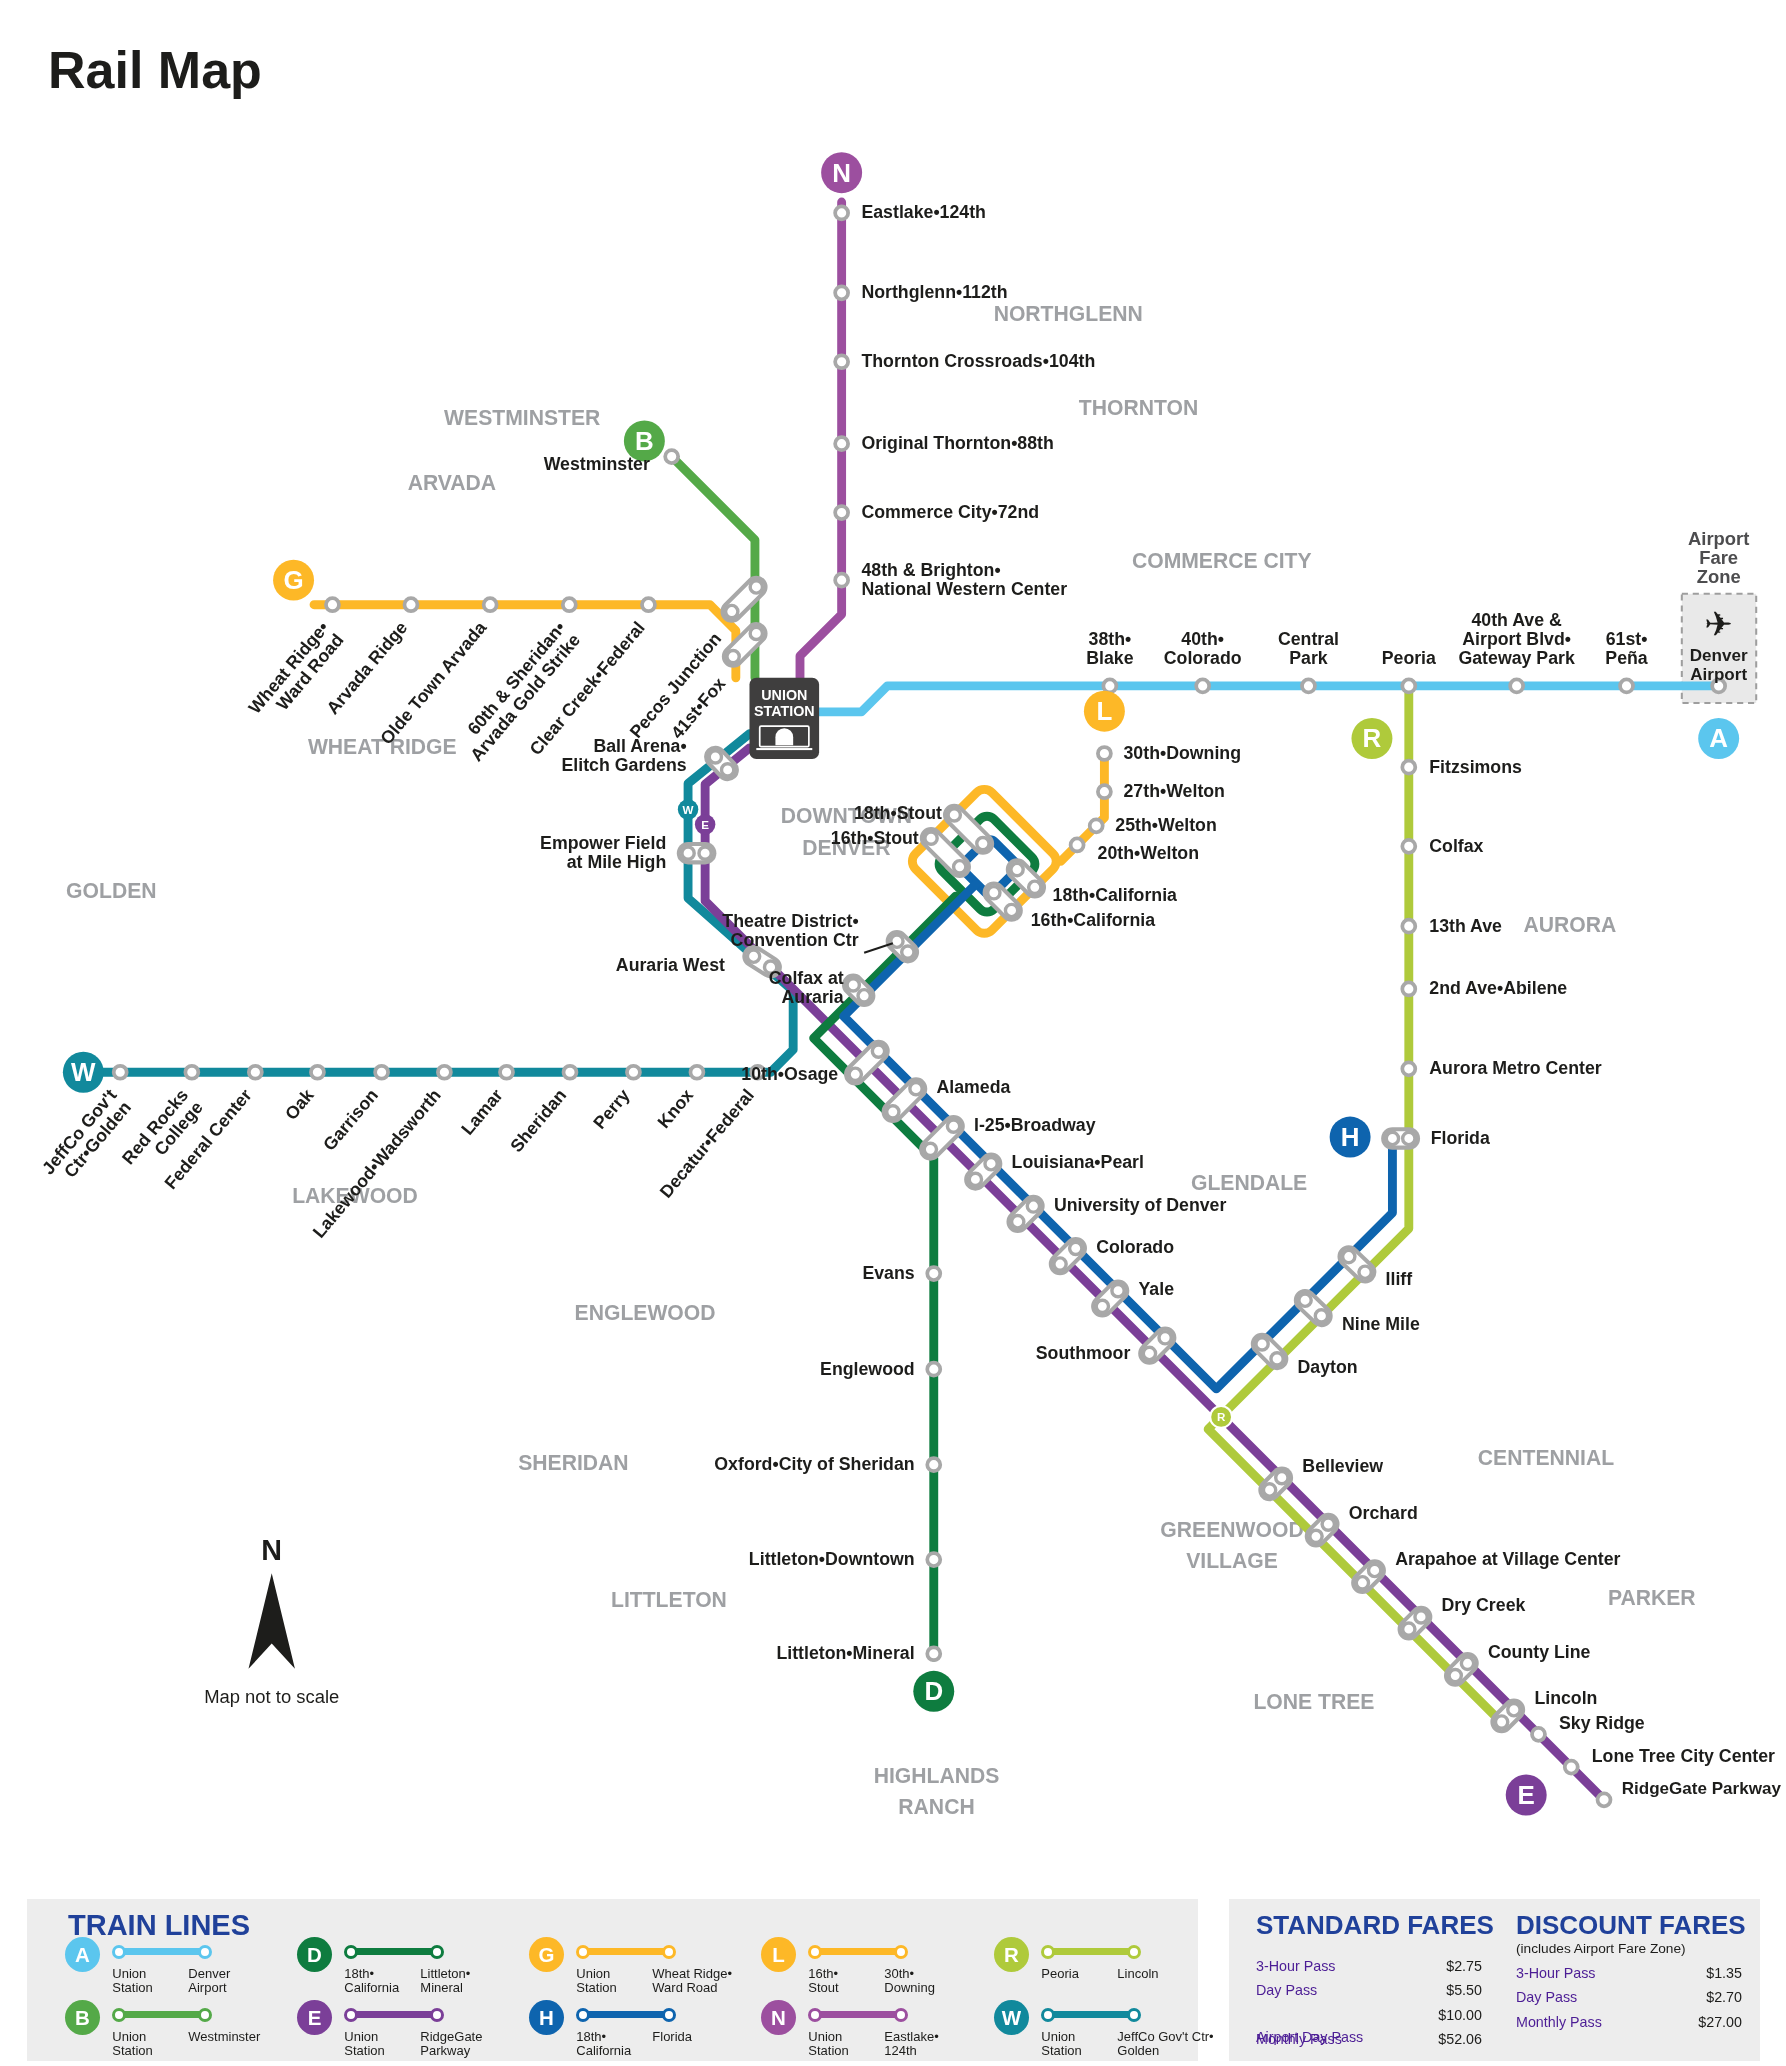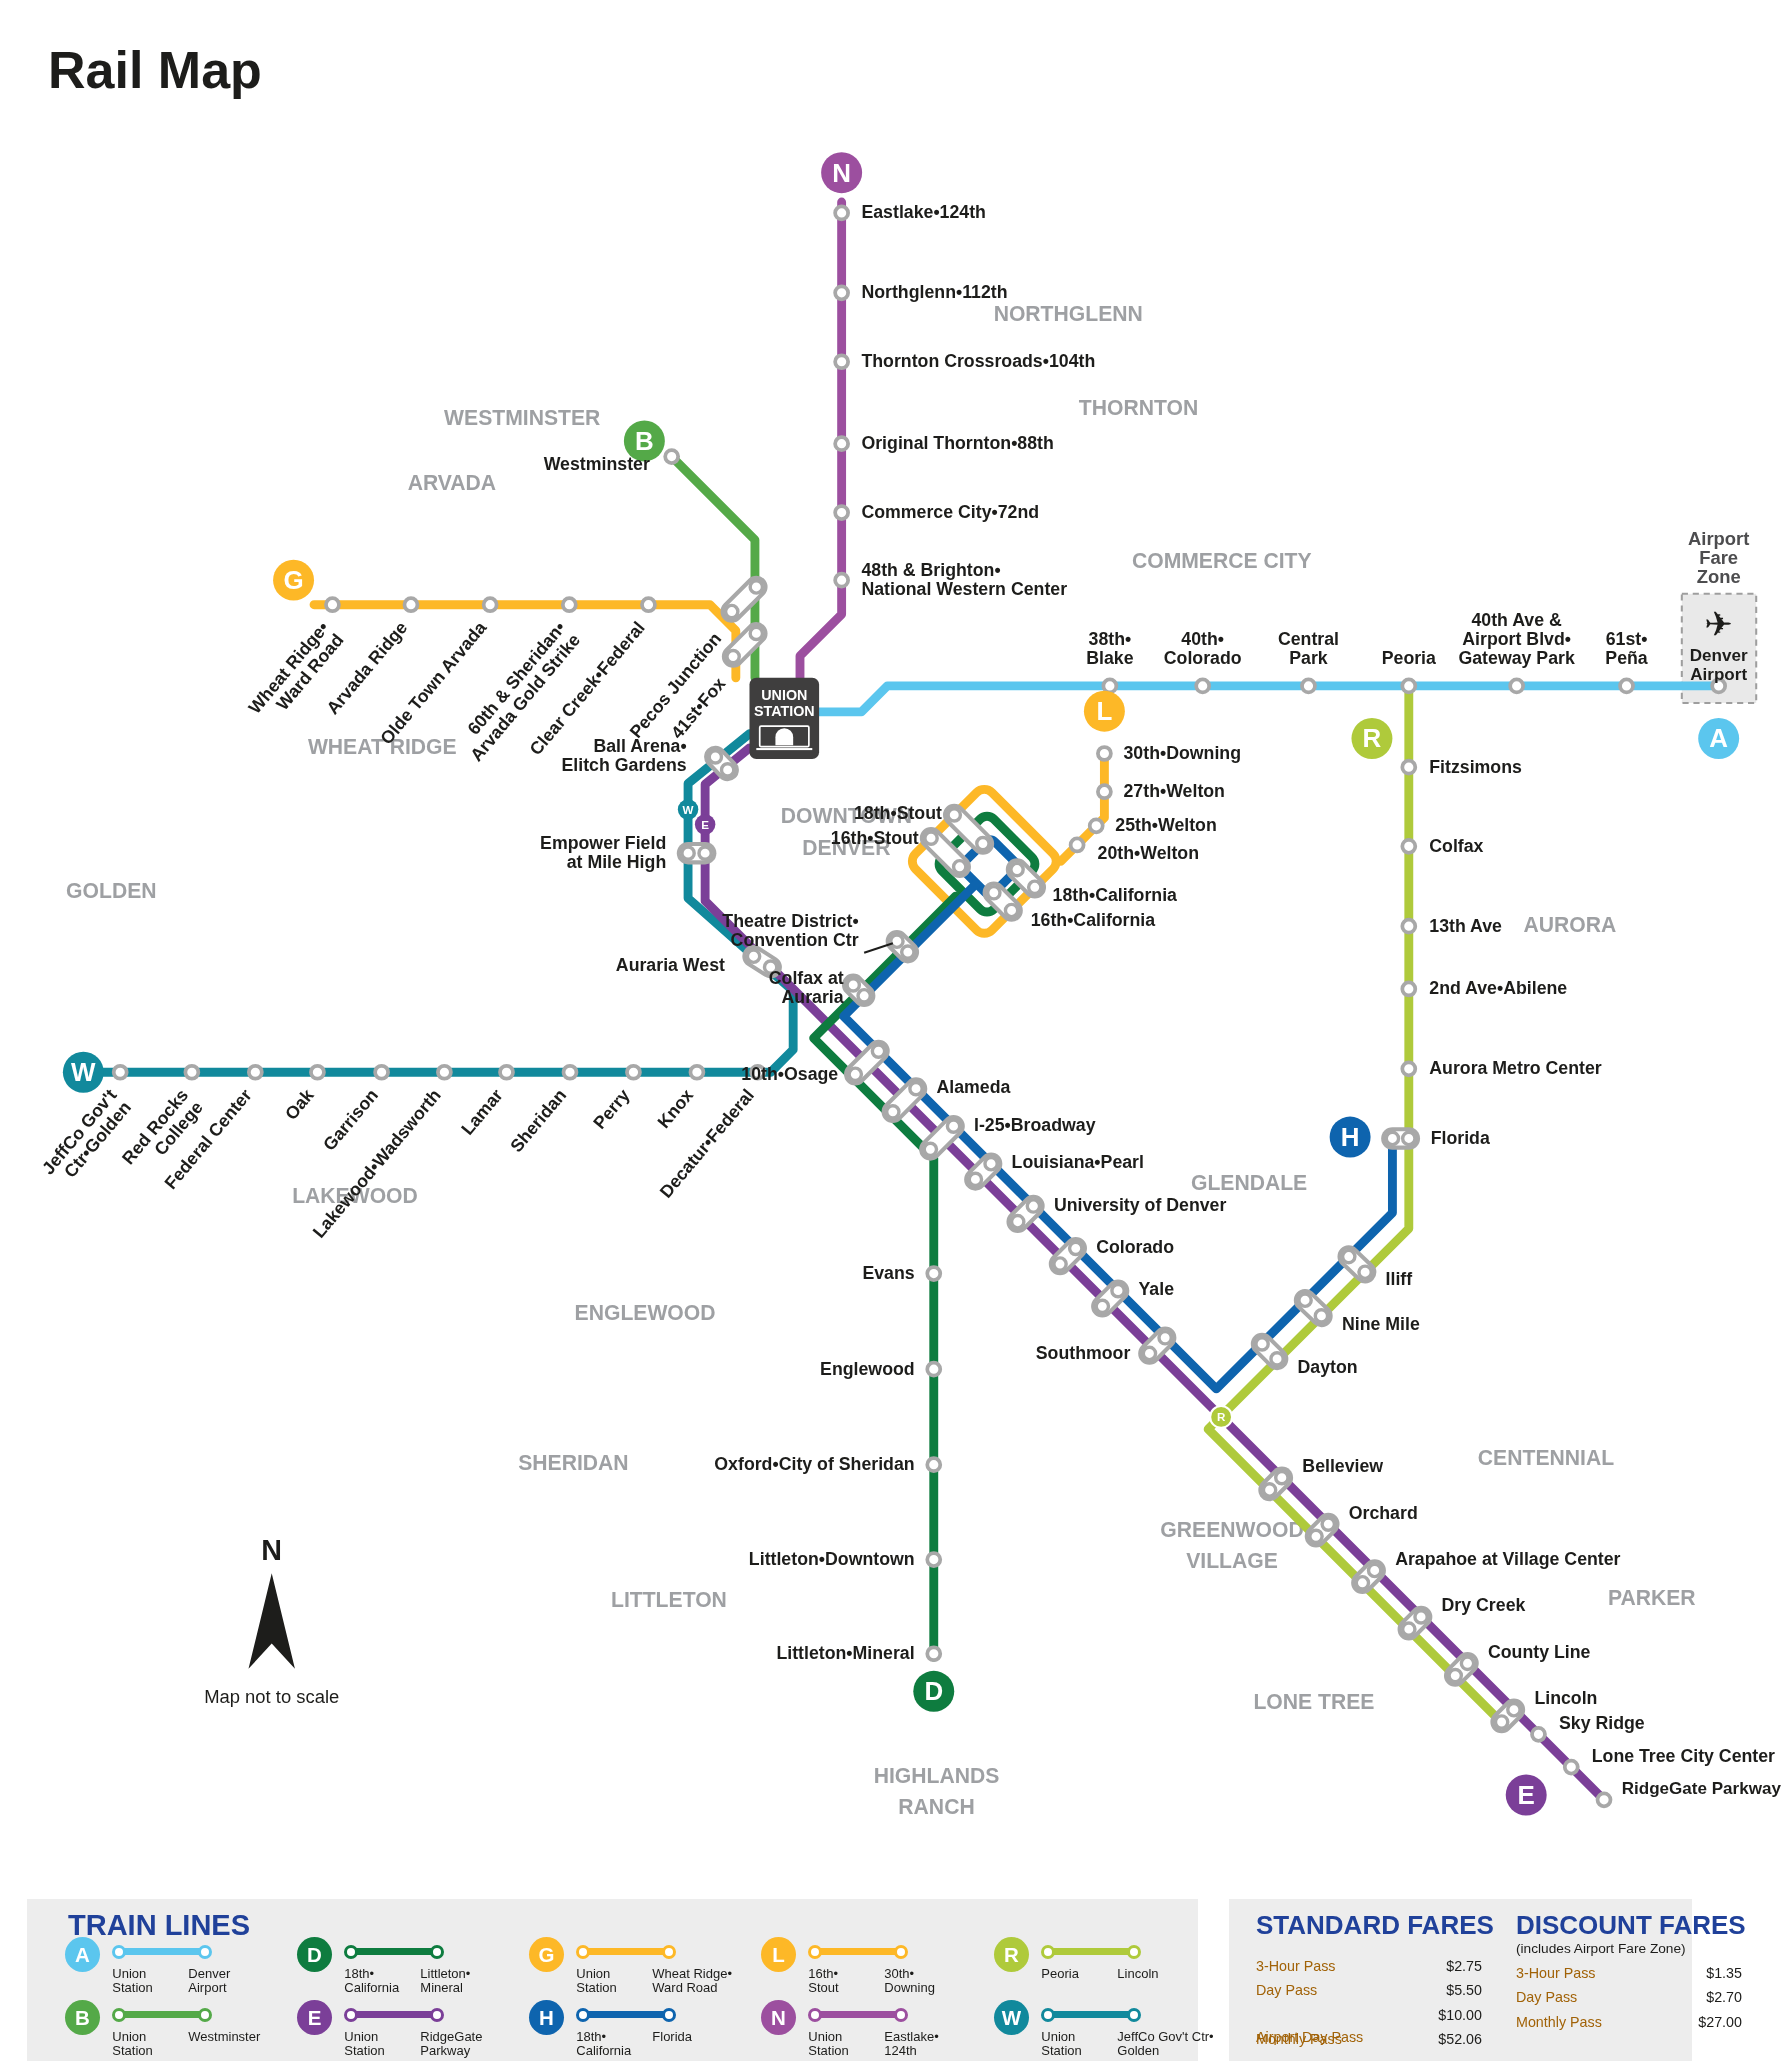--- a/index.html
+++ b/index.html
@@ -7,34 +7,34 @@
         font-family:"Liberation Sans", sans-serif;}
   .hdr{position:absolute;left:48px;top:40px;display:flex;align-items:center;gap:41px;}
   .logo{width:137px;height:137px;background:#D6001C;border-radius:4.1px;display:flex;
         align-items:center;justify-content:center;}
   .logo span{color:#fff;font-size:63px;font-weight:900;font-style:italic;letter-spacing:-4.1px;
         text-shadow:0 0 1.4px #D6001C;}
   .title{font-size:52px;font-weight:800;color:#1D1D1B;letter-spacing:0;}
   svg.map{position:absolute;left:0;top:0;}
   .panel{position:absolute;background:#EDEDED;}
   .panel-left{left:27px;top:1899px;width:1171px;height:162px;}
-  .panel-right{left:1229px;top:1899px;width:463px;height:162px;}
+  .panel-right{left:1229px;top:1899px;width:531px;height:162px;}
   .ptitle{position:absolute;left:41px;top:9.6px;font-size:29px;font-weight:800;color:#20419A;}
   .lg-entry{position:absolute;display:flex;align-items:flex-start;}
   .lg-badge{width:35px;height:35px;border-radius:50%;color:#fff;font-weight:800;font-size:20.5px;
             display:flex;align-items:center;justify-content:center;flex:none;}
   .lg-art{position:relative;margin-left:12.3px;width:177px;height:68px;}
   .lg-line{position:absolute;left:0;top:11px;height:6.8px;border-radius:3.4px;}
   .lg-dot{position:absolute;top:7.5px;width:8.2px;height:8.2px;border-radius:50%;background:#fff;
           border:3.4px solid #999;}
   .lg-lbl{position:absolute;top:30px;font-size:13px;line-height:14.3px;color:#1D1D1B;font-weight:500;}
   .fare-col{position:absolute;top:0;}
   .fare-title{font-size:26px;font-weight:800;color:#20419A;position:absolute;top:11px;left:0;white-space:nowrap;}
   .fare-sub{font-size:13.7px;color:#1D1D1B;position:absolute;top:42px;left:0;white-space:nowrap;}
-  .fare-row{position:absolute;font-size:14.3px;color:#a16207;white-space:nowrap;}
+  .fare-row{position:absolute;font-size:14.3px;color:#4c1d95;white-space:nowrap;}
   .fare-val{position:absolute;font-size:14.3px;color:#1D1D1B;text-align:right;}
 </style>
 </head>
 <body>
 
 <div class="page">
   <div class="hdr">
     <div class="title">Rail Map</div>
   </div>
 

